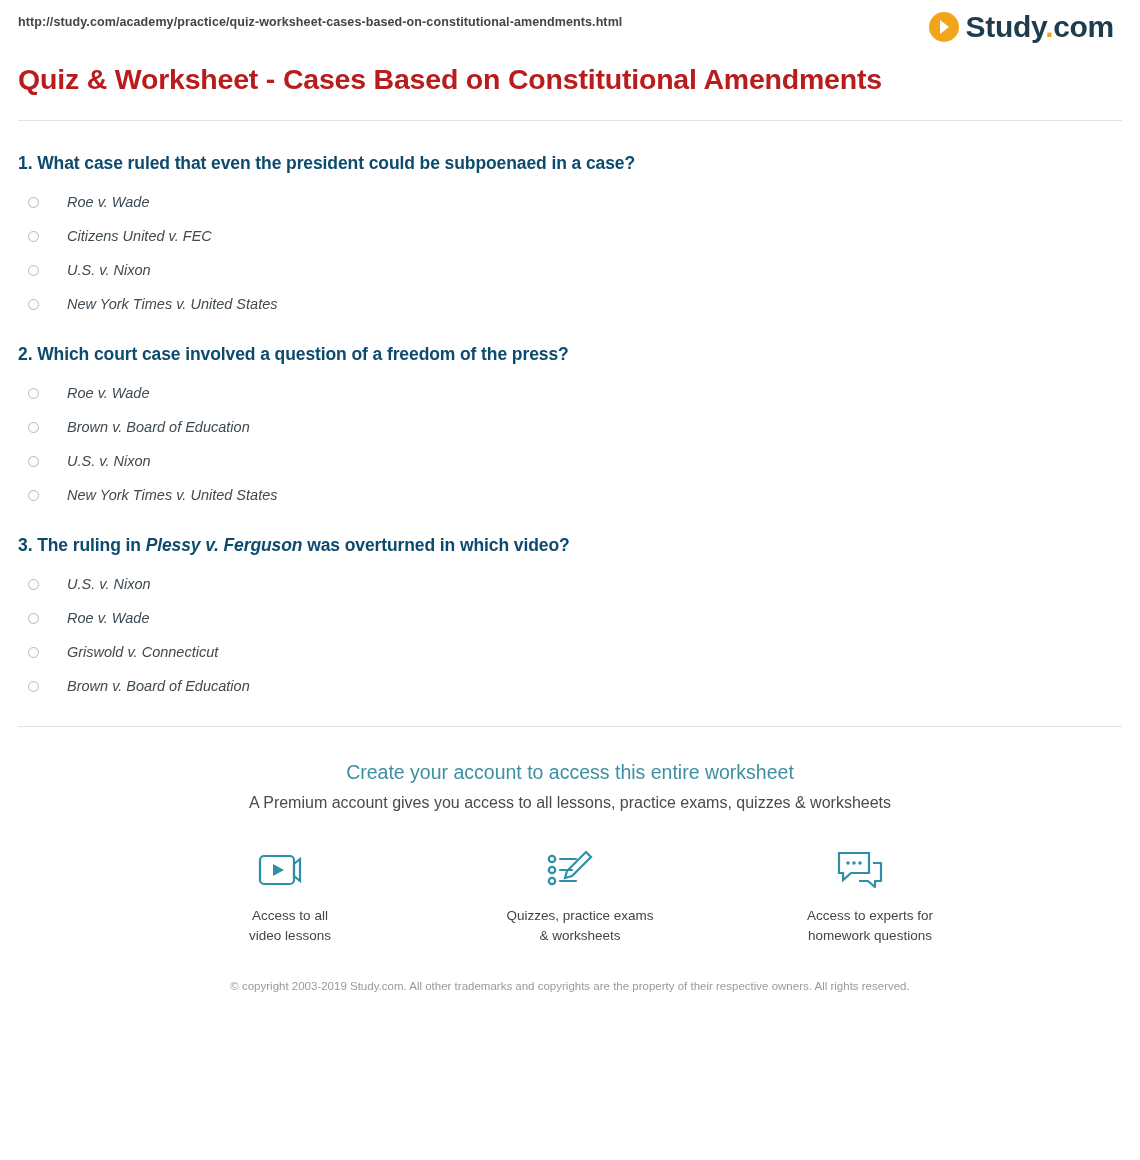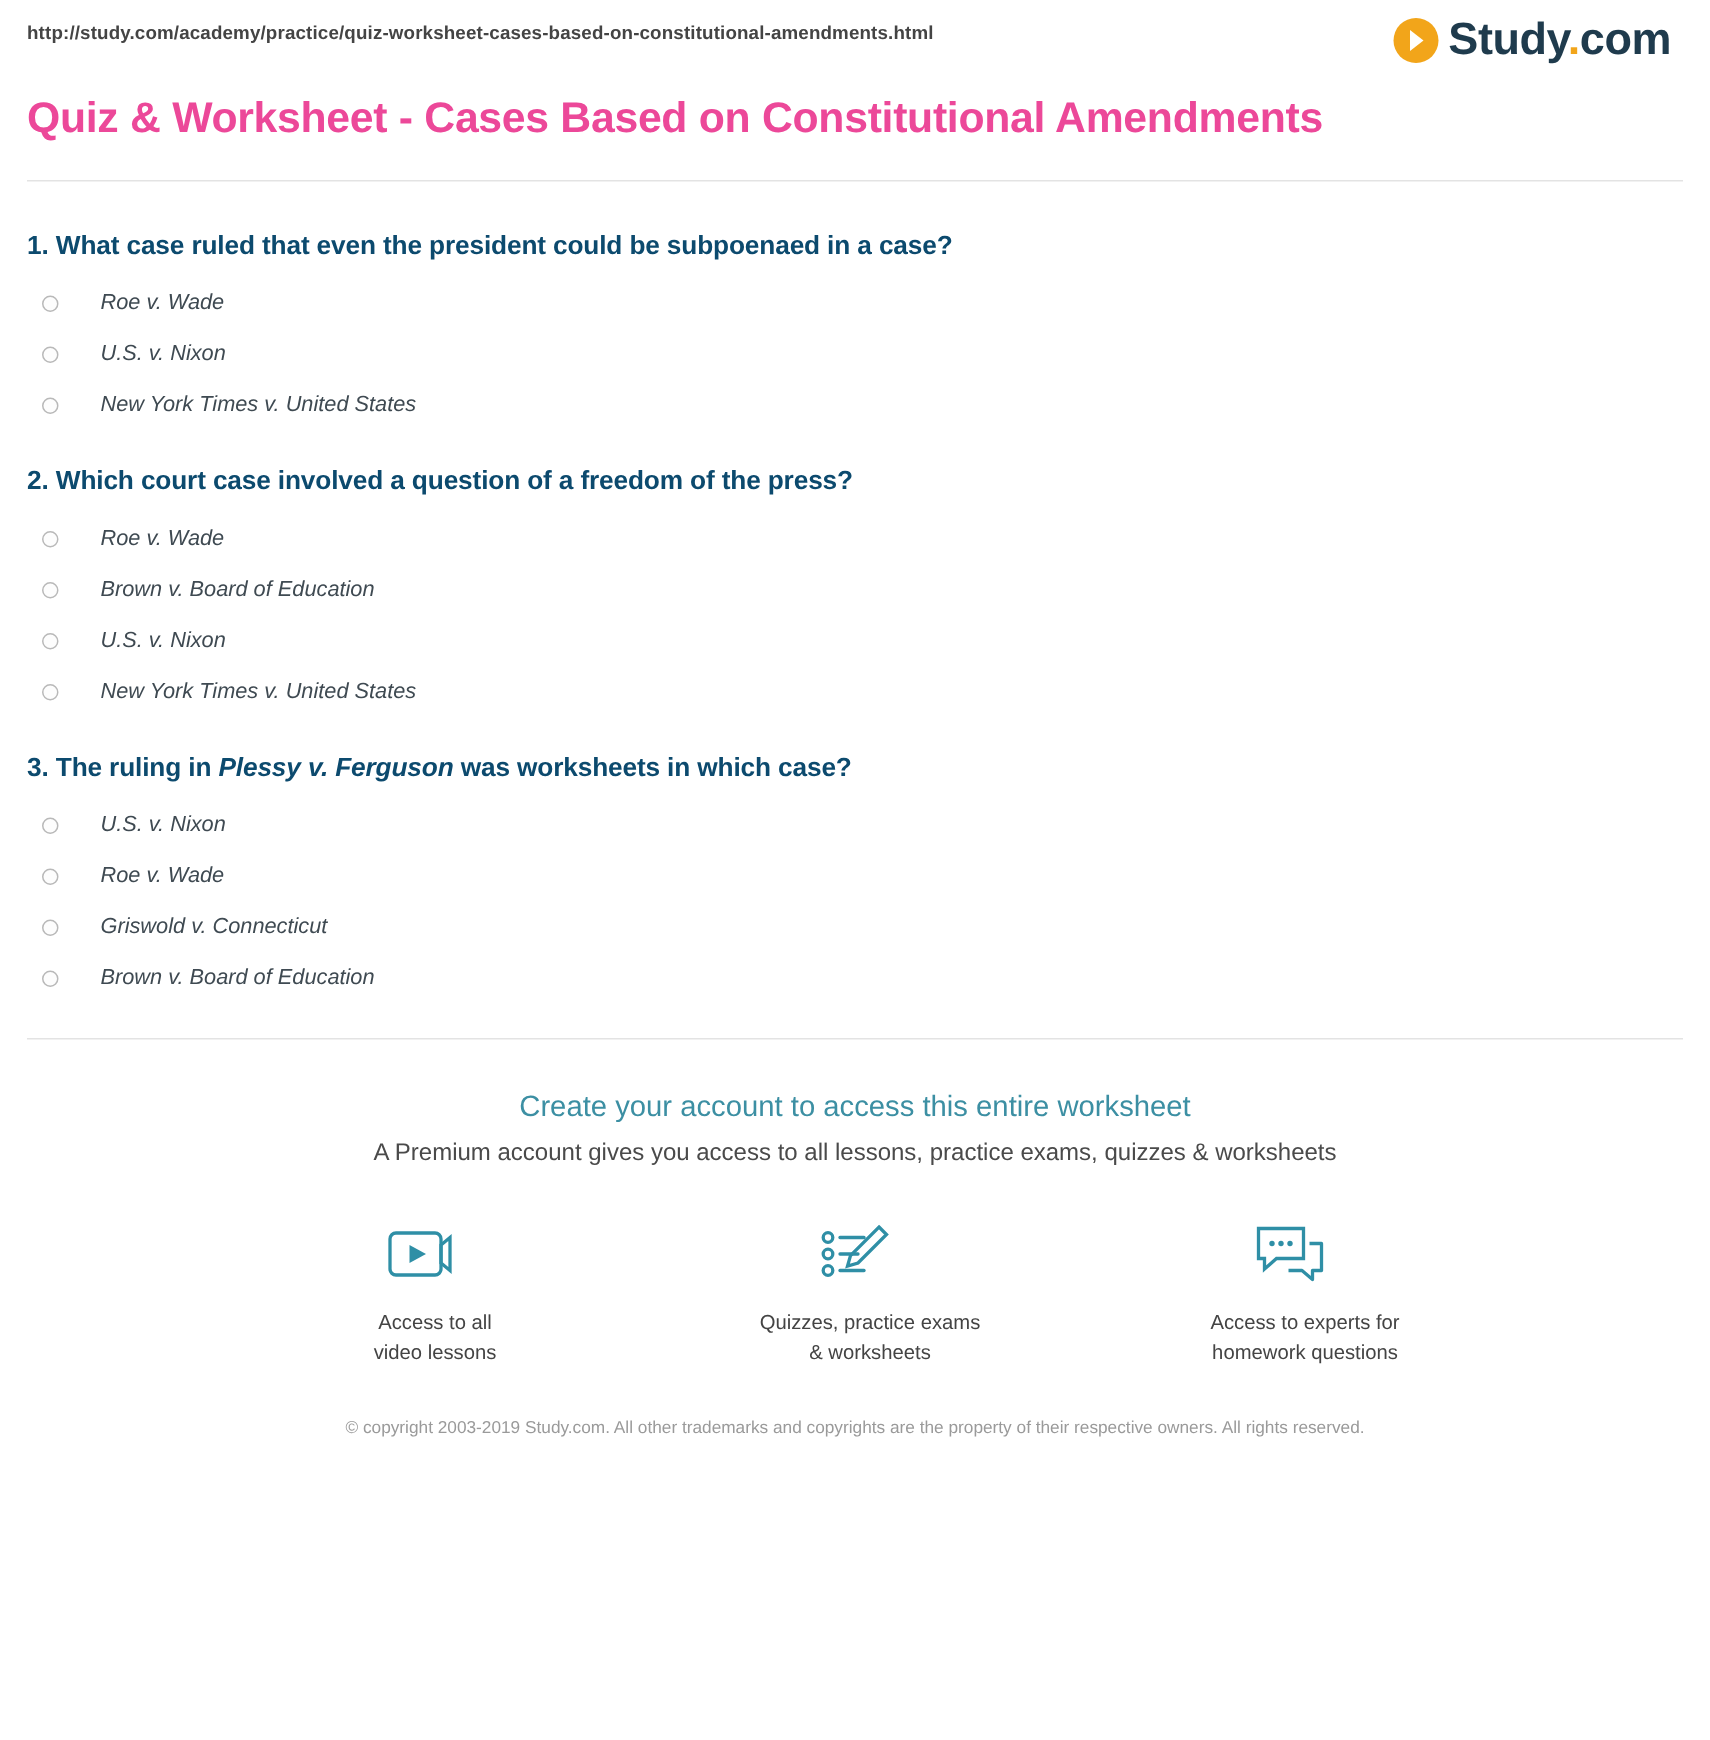--- a/index.html
+++ b/index.html
@@ -66,21 +66,21 @@
     line-height: 1;
   }
   .logo-text .dot { color: #f2a51a; }
   .logo-text .com { color: #1f3b4d; font-weight: bold; }
 
   
   .title {
     font-size: 28.5px;
     line-height: 1.35;
     font-weight: bold;
-    color: #ec4899;
+    color: #b91c1c;
     margin: 12px 0 0 0;
     padding: 0 0 22px 0;
     letter-spacing: -0.2px;
   }
   .rule {
     border: 0;
     border-top: 1px solid #e3e3e3;
     margin: 0;
   }
 
@@ -195,20 +195,24 @@
         <span>1.</span>
         <span>What case ruled that even the president could be subpoenaed in a case?</span><em></em><span></span>
       </div>
       <ul class="choices">
         <li class="choice">
           <span class="radio"></span>
           <span class="choice-label">Roe v. Wade</span>
         </li>
         <li class="choice">
           <span class="radio"></span>
+          <span class="choice-label">Citizens United v. FEC</span>
+        </li>
+        <li class="choice">
+          <span class="radio"></span>
           <span class="choice-label">U.S. v. Nixon</span>
         </li>
         <li class="choice">
           <span class="radio"></span>
           <span class="choice-label">New York Times v. United States</span>
         </li>
       </ul>
     </div>
 
     <div class="question-block">
@@ -232,21 +236,21 @@
         <li class="choice">
           <span class="radio"></span>
           <span class="choice-label">New York Times v. United States</span>
         </li>
       </ul>
     </div>
 
     <div class="question-block">
       <div class="question-text">
         <span>3.</span>
-        <span>The ruling in </span><em>Plessy v. Ferguson</em><span> was worksheets in which case?</span>
+        <span>The ruling in </span><em>Plessy v. Ferguson</em><span> was overturned in which video?</span>
       </div>
       <ul class="choices">
         <li class="choice">
           <span class="radio"></span>
           <span class="choice-label">U.S. v. Nixon</span>
         </li>
         <li class="choice">
           <span class="radio"></span>
           <span class="choice-label">Roe v. Wade</span>
         </li>

